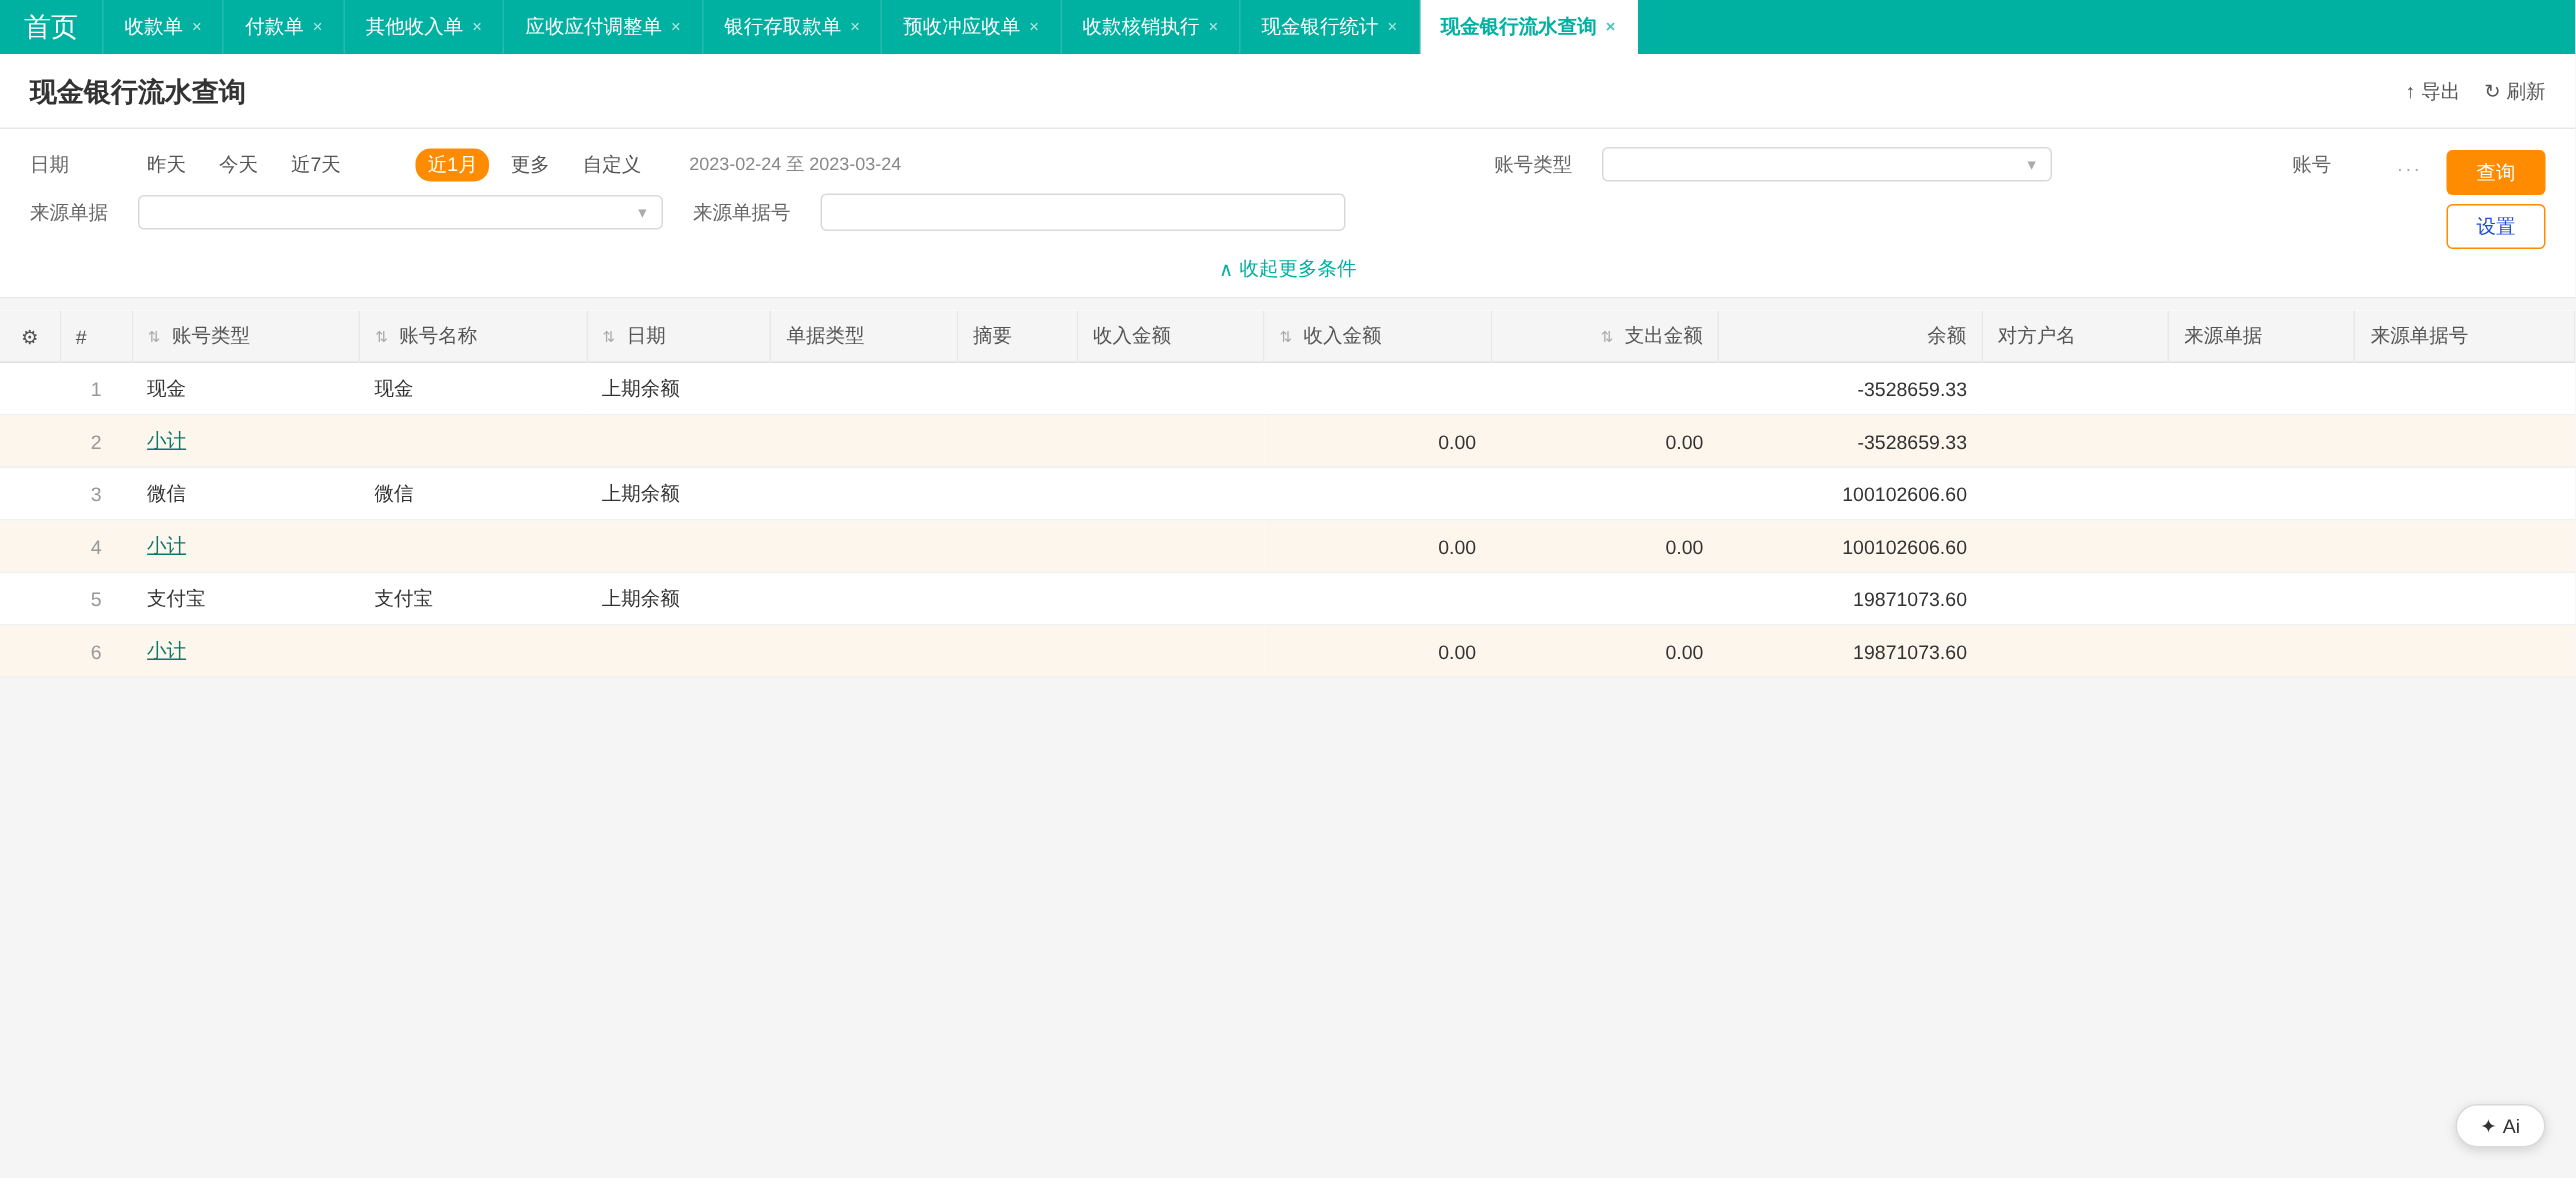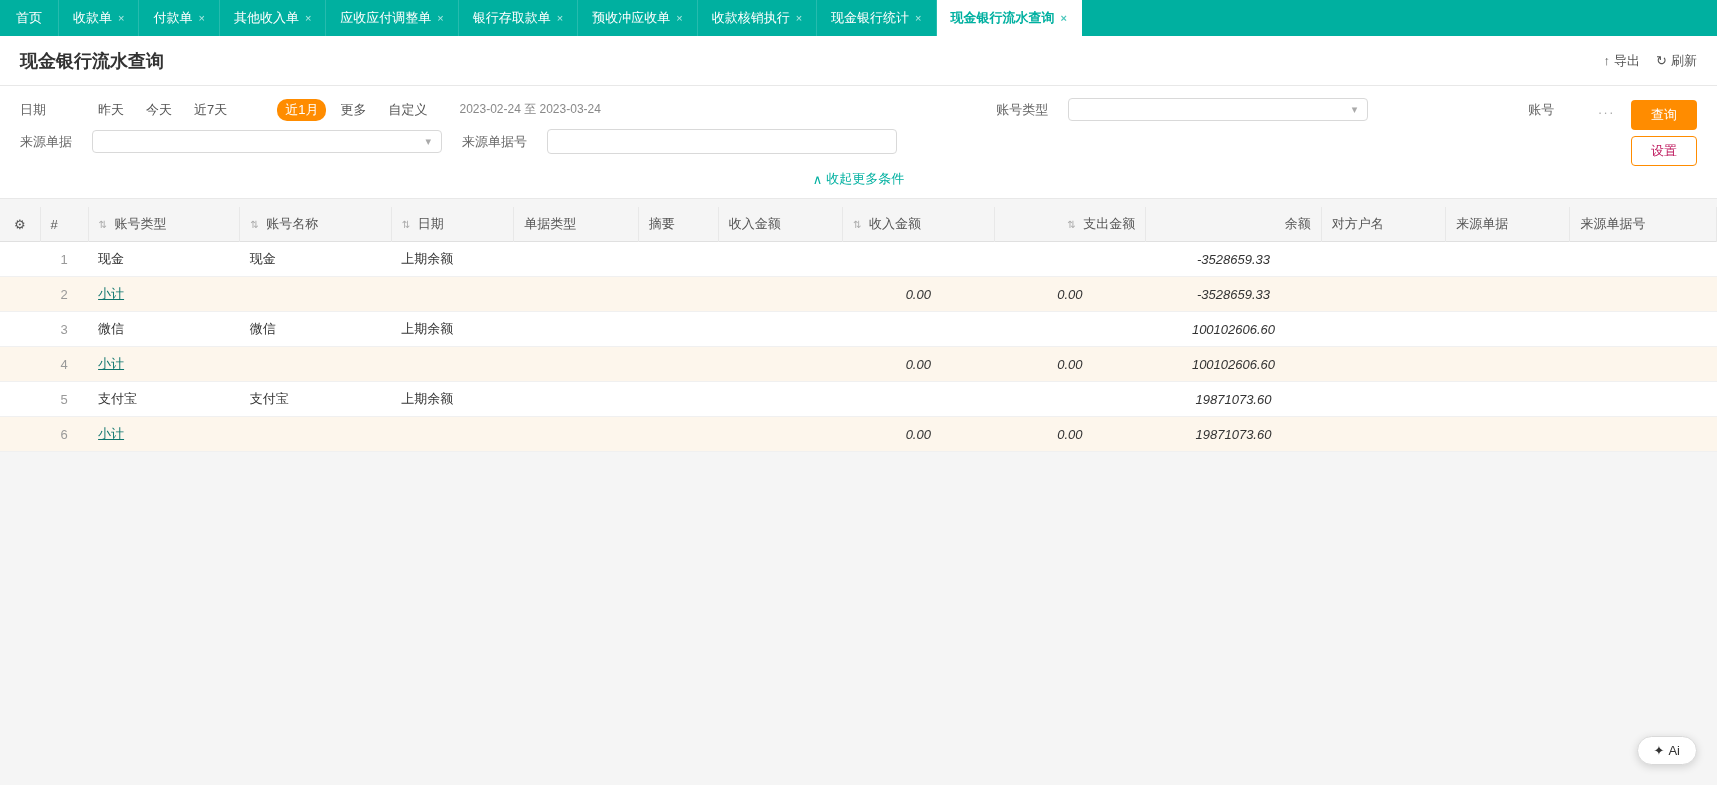--- a/index.html
+++ b/index.html
@@ -31,21 +31,21 @@
       font-weight: bold;
     }
     .nav-item .close-x {
       margin-left: 6px;
       font-size: 11px;
       opacity: 0.7;
     }
     .nav-home {
       padding: 0 16px;
       color: #fff;
-      font-size: 13px;
+      font-size: 18px;
       height: 38px;
       display: flex;
       align-items: center;
       border-right: 1px solid rgba(255,255,255,0.15);
       cursor: pointer;
     }
 
     
     .page-header {
       background: #fff;
@@ -148,21 +148,21 @@
       background: #ff8c00;
       color: #fff;
       border: none;
       border-radius: 4px;
       padding: 6px 20px;
       cursor: pointer;
       font-size: 13px;
     }
     .btn-settings {
       background: #fff;
-      color: #be185d;
+      color: #1d4ed8;
       border: 1px solid #ff8c00;
       border-radius: 4px;
       padding: 5px 18px;
       cursor: pointer;
       font-size: 13px;
     }
     .account-dots { color: #aaa; cursor: pointer; font-size: 13px; letter-spacing: 2px; }
     .collapse-bar {
       text-align: center;
       padding: 4px 0 2px 0;
@@ -212,21 +212,21 @@
       border-bottom: 1px solid #f0f0f0;
     }
     tbody tr.subtotal {
       background: #fdf6ec;
     }
     tbody td {
       padding: 8px 10px;
       color: #333;
       white-space: nowrap;
     }
-    .td-num { text-align: center; font-style: italic; }
+    .td-num { text-align: right; }
     .td-center { text-align: center; }
     .row-index { color: #999; text-align: center; }
     .subtotal-label { color: #0f766e; text-decoration: underline; }
 
     
     .ai-btn {
       position: fixed;
       right: 20px;
       bottom: 20px;
       background: #fff;

